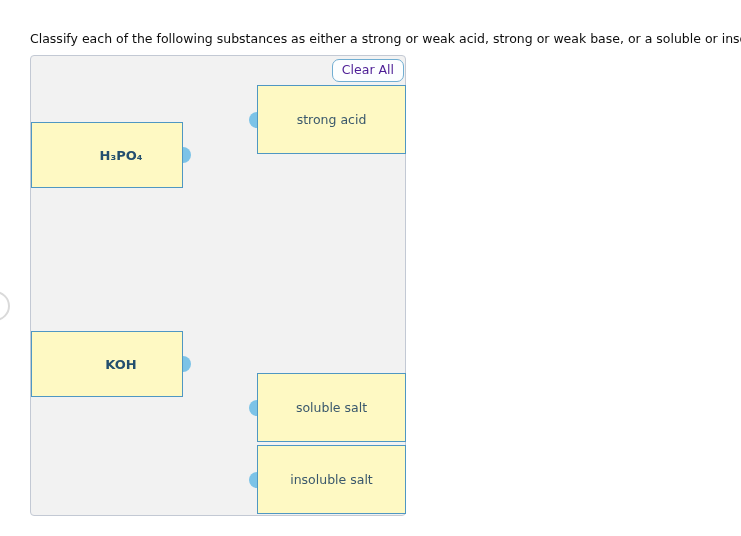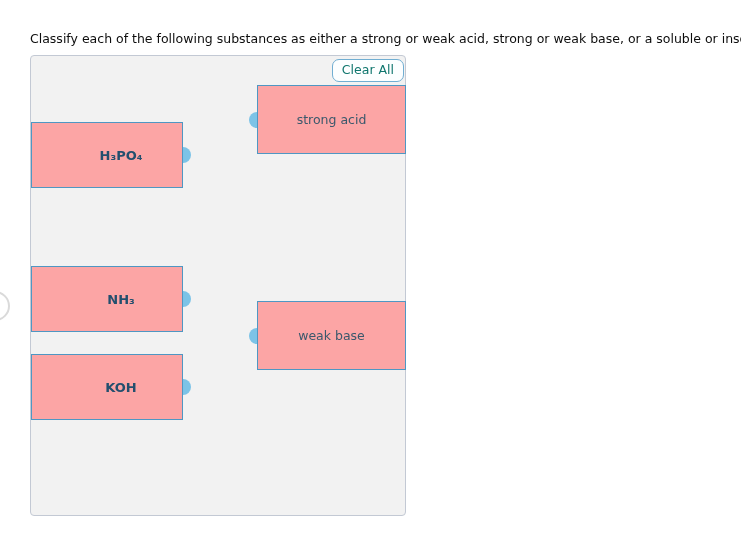--- a/index.html
+++ b/index.html
@@ -34,21 +34,21 @@
   .clear-all-btn {
     position: absolute;
     top: 3px;
     right: 1px;
     height: 23px;
     box-sizing: border-box;
     padding: 2px 9px 3px 9px;
     background: #fcfeff;
     border: 1px solid #71aed2;
     border-radius: 7px;
-    color: #0f766e;
+    color: #4c1d95;
     font-size: 12.5px;
     font-family: inherit;
     cursor: pointer;
     line-height: 16px;
   }
   .item-wrap, .bin-wrap { position: absolute; }
   .item-wrap { left: 0; width: 152px; height: 66px; }
   .bin-wrap  { left: 226px; width: 149px; height: 69px; }
   .dot {
     position: absolute;
@@ -58,21 +58,21 @@
     background: #7cc3e7;
     top: 50%;
     margin-top: -8px;
   }
   .item-wrap .dot { right: -8px; }
   .bin-wrap  .dot { left: -8px; }
   .chipbox {
     position: absolute;
     left: 0; top: 0; right: 0; bottom: 0;
     box-sizing: border-box;
-    background: #fca5a5;
+    background: #fef9c3;
     border: 1.5px solid #4f97c3;
     display: flex;
     align-items: center;
     justify-content: center;
     cursor: grab;
   }
   .bin-wrap .chipbox { cursor: default; }
   .item-label {
     font-size: 13px;
     font-weight: bold;
@@ -106,40 +106,40 @@
   <div class="panel">
 
     <button class="clear-all-btn">Clear All</button>
 
     <div class="item-wrap" style="top:66px">
       <span class="dot"></span>
       <div class="chipbox">
         <span class="item-label">H₃PO₄</span>
       </div>
     </div>
-    <div class="item-wrap" style="top:210px">
-      <span class="dot"></span>
-      <div class="chipbox">
-        <span class="item-label">NH₃</span>
-      </div>
-    </div>
-    <div class="item-wrap" style="top:298px">
+    <div class="item-wrap" style="top:275px">
       <span class="dot"></span>
       <div class="chipbox">
         <span class="item-label">KOH</span>
       </div>
     </div>
 
     <div class="bin-wrap" style="top:29px">
       <span class="dot"></span>
       <div class="chipbox">
         <span class="bin-label">strong acid</span>
       </div>
     </div>
-    <div class="bin-wrap" style="top:245px">
+    <div class="bin-wrap" style="top:317px">
       <span class="dot"></span>
       <div class="chipbox">
-        <span class="bin-label">weak base</span>
+        <span class="bin-label">soluble salt</span>
+      </div>
+    </div>
+    <div class="bin-wrap" style="top:389px">
+      <span class="dot"></span>
+      <div class="chipbox">
+        <span class="bin-label">insoluble salt</span>
       </div>
     </div>
 
   </div>
 </div>
 
 </body></html>

